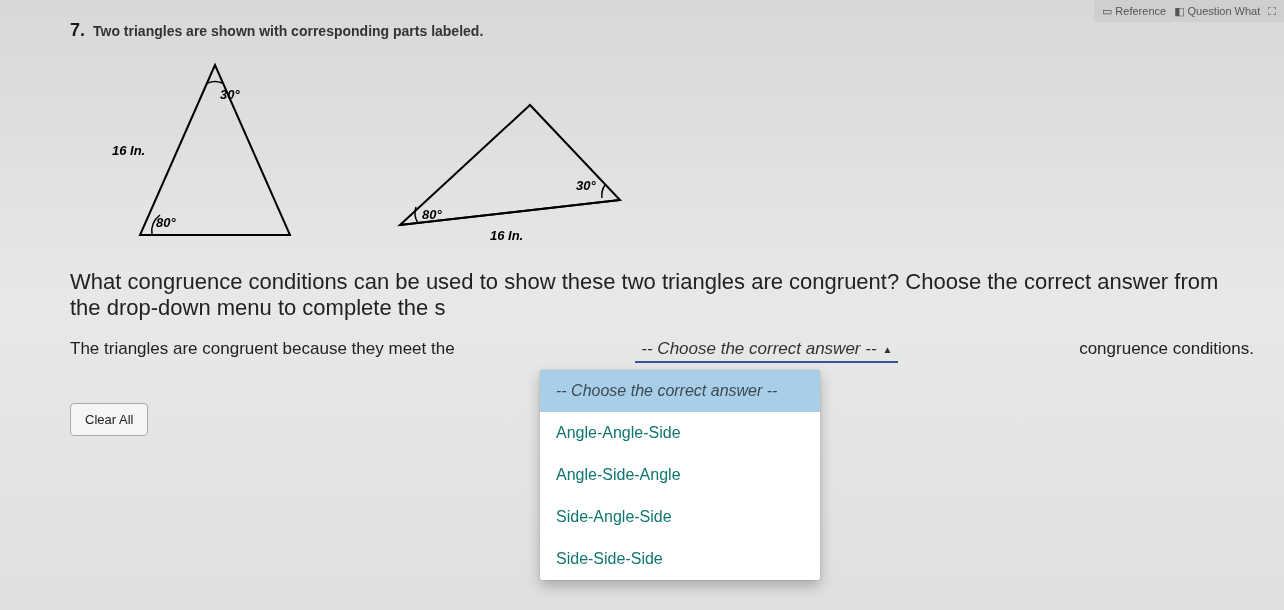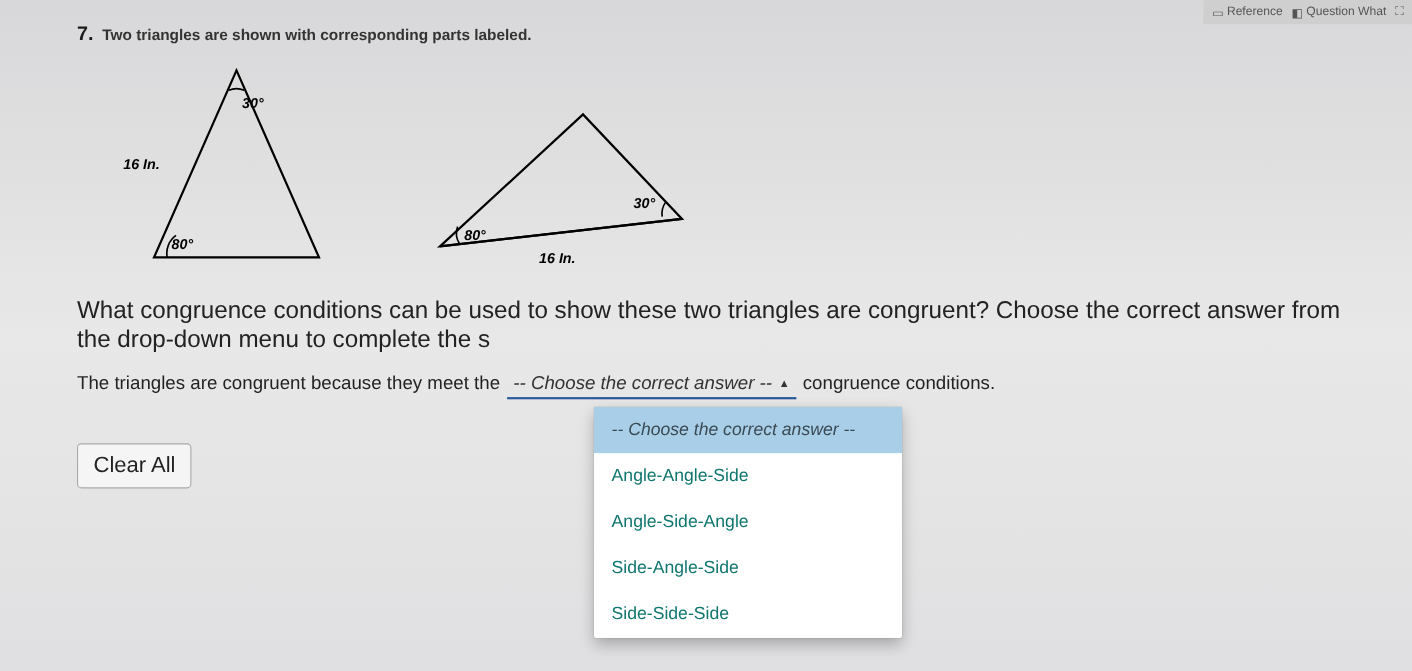--- a/index.html
+++ b/index.html
@@ -60,20 +60,21 @@
       color: #222;
       margin: 20px 0 18px 0;
     }
     .sentence {
       font-size: 17px;
       color: #222;
       display: flex;
       align-items: baseline;
       flex-wrap: wrap;
       gap: 6px;
+      justify-content: space-between;
     }
     .dropdown-trigger {
       font-style: italic;
       color: #333;
       border-bottom: 2px solid #2a5a9a;
       padding: 0 6px 2px 6px;
       display: inline-flex;
       align-items: center;
       gap: 6px;
       cursor: pointer;
@@ -82,21 +83,21 @@
       font-style: normal;
       font-size: 10px;
       color: #333;
     }
     .clear-all {
       margin-top: 40px;
       border: 1px solid #aaa;
       background: #f5f5f5;
       border-radius: 4px;
       padding: 8px 14px;
-      font-size: 20px;
+      font-size: 13px;
       color: #222;
       cursor: pointer;
       display: inline-block;
     }
     .dropdown-panel {
       position: absolute;
       left: 540px;
       top: 370px;
       width: 280px;
       background: #fff;

